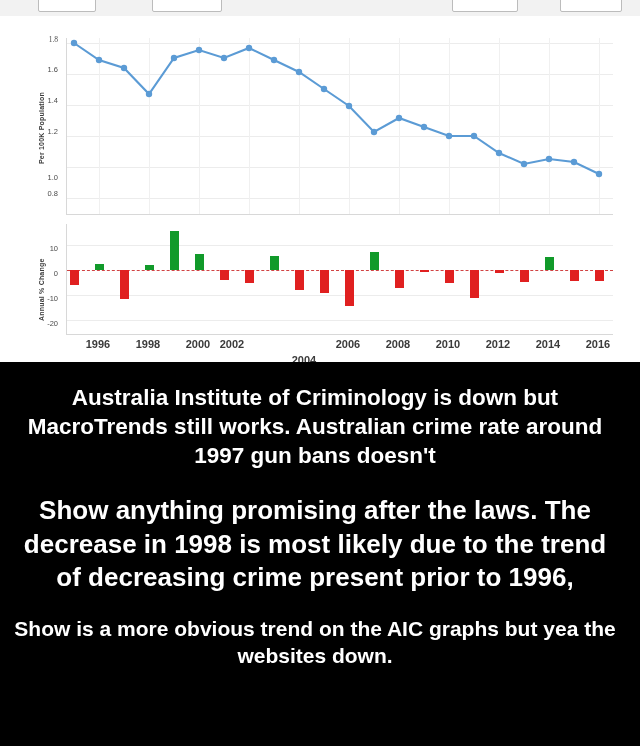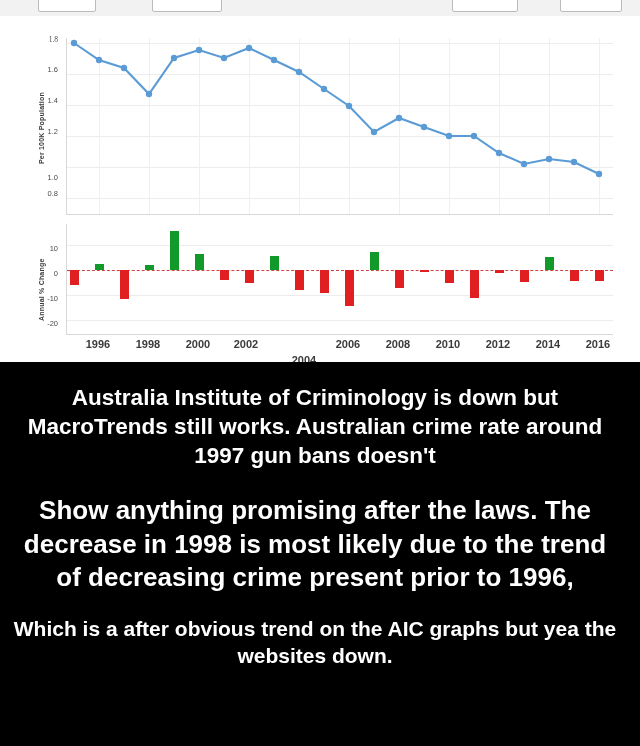--- a/index.html
+++ b/index.html
@@ -274,32 +274,32 @@
         <div class="bar bar-neg" style="left:453px;top:46px; height:12px;"></div>
         <div class="bar bar-pos" style="left:478px;top:33px; height:13px;"></div>
         <div class="bar bar-neg" style="left:503px;top:46px; height:11px;"></div>
         <div class="bar bar-neg" style="left:528px;top:46px; height:11px;"></div>
       </div>
 
       <div id="xaxis-labels">
         <div class="xtick-label" style="left:10px;  width:44px;">1996</div>
         <div class="xtick-label" style="left:60px;  width:44px;">1998</div>
         <div class="xtick-label" style="left:110px; width:44px;">2000</div>
-        <div class="xtick-label" style="left:158px; width:44px;text-align:center;">2002</div>
+        <div class="xtick-label" style="left:144px; width:44px;text-align:center;">2002</div>
         <div class="xtick-label" style="left:216px; width:44px;margin-top:16px;">2004</div>
         <div class="xtick-label" style="left:260px; width:44px;">2006</div>
         <div class="xtick-label" style="left:310px; width:44px;">2008</div>
         <div class="xtick-label" style="left:360px; width:44px;">2010</div>
         <div class="xtick-label" style="left:410px; width:44px;">2012</div>
         <div class="xtick-label" style="left:460px; width:44px;">2014</div>
         <div class="xtick-label" style="left:510px; width:44px;">2016</div>
       </div>
 
     </div>
   </div>
 
   <div id="caption">
     <p class="cap-p" id="cap-1">Australia Institute of Criminology is down but MacroTrends still works. Australian crime rate around 1997 gun bans doesn't</p>
     <p class="cap-p" id="cap-2">Show anything promising after the laws. The decrease in 1998 is most likely due to the trend of decreasing crime present prior to 1996,</p>
-    <p class="cap-p" id="cap-3">Which is a after obvious trend on the AIC graphs but yea the websites down.</p>
+    <p class="cap-p" id="cap-3">Show is a more obvious trend on the AIC graphs but yea the websites down.</p>
   </div>
 
 </div>
 
 </body></html>

